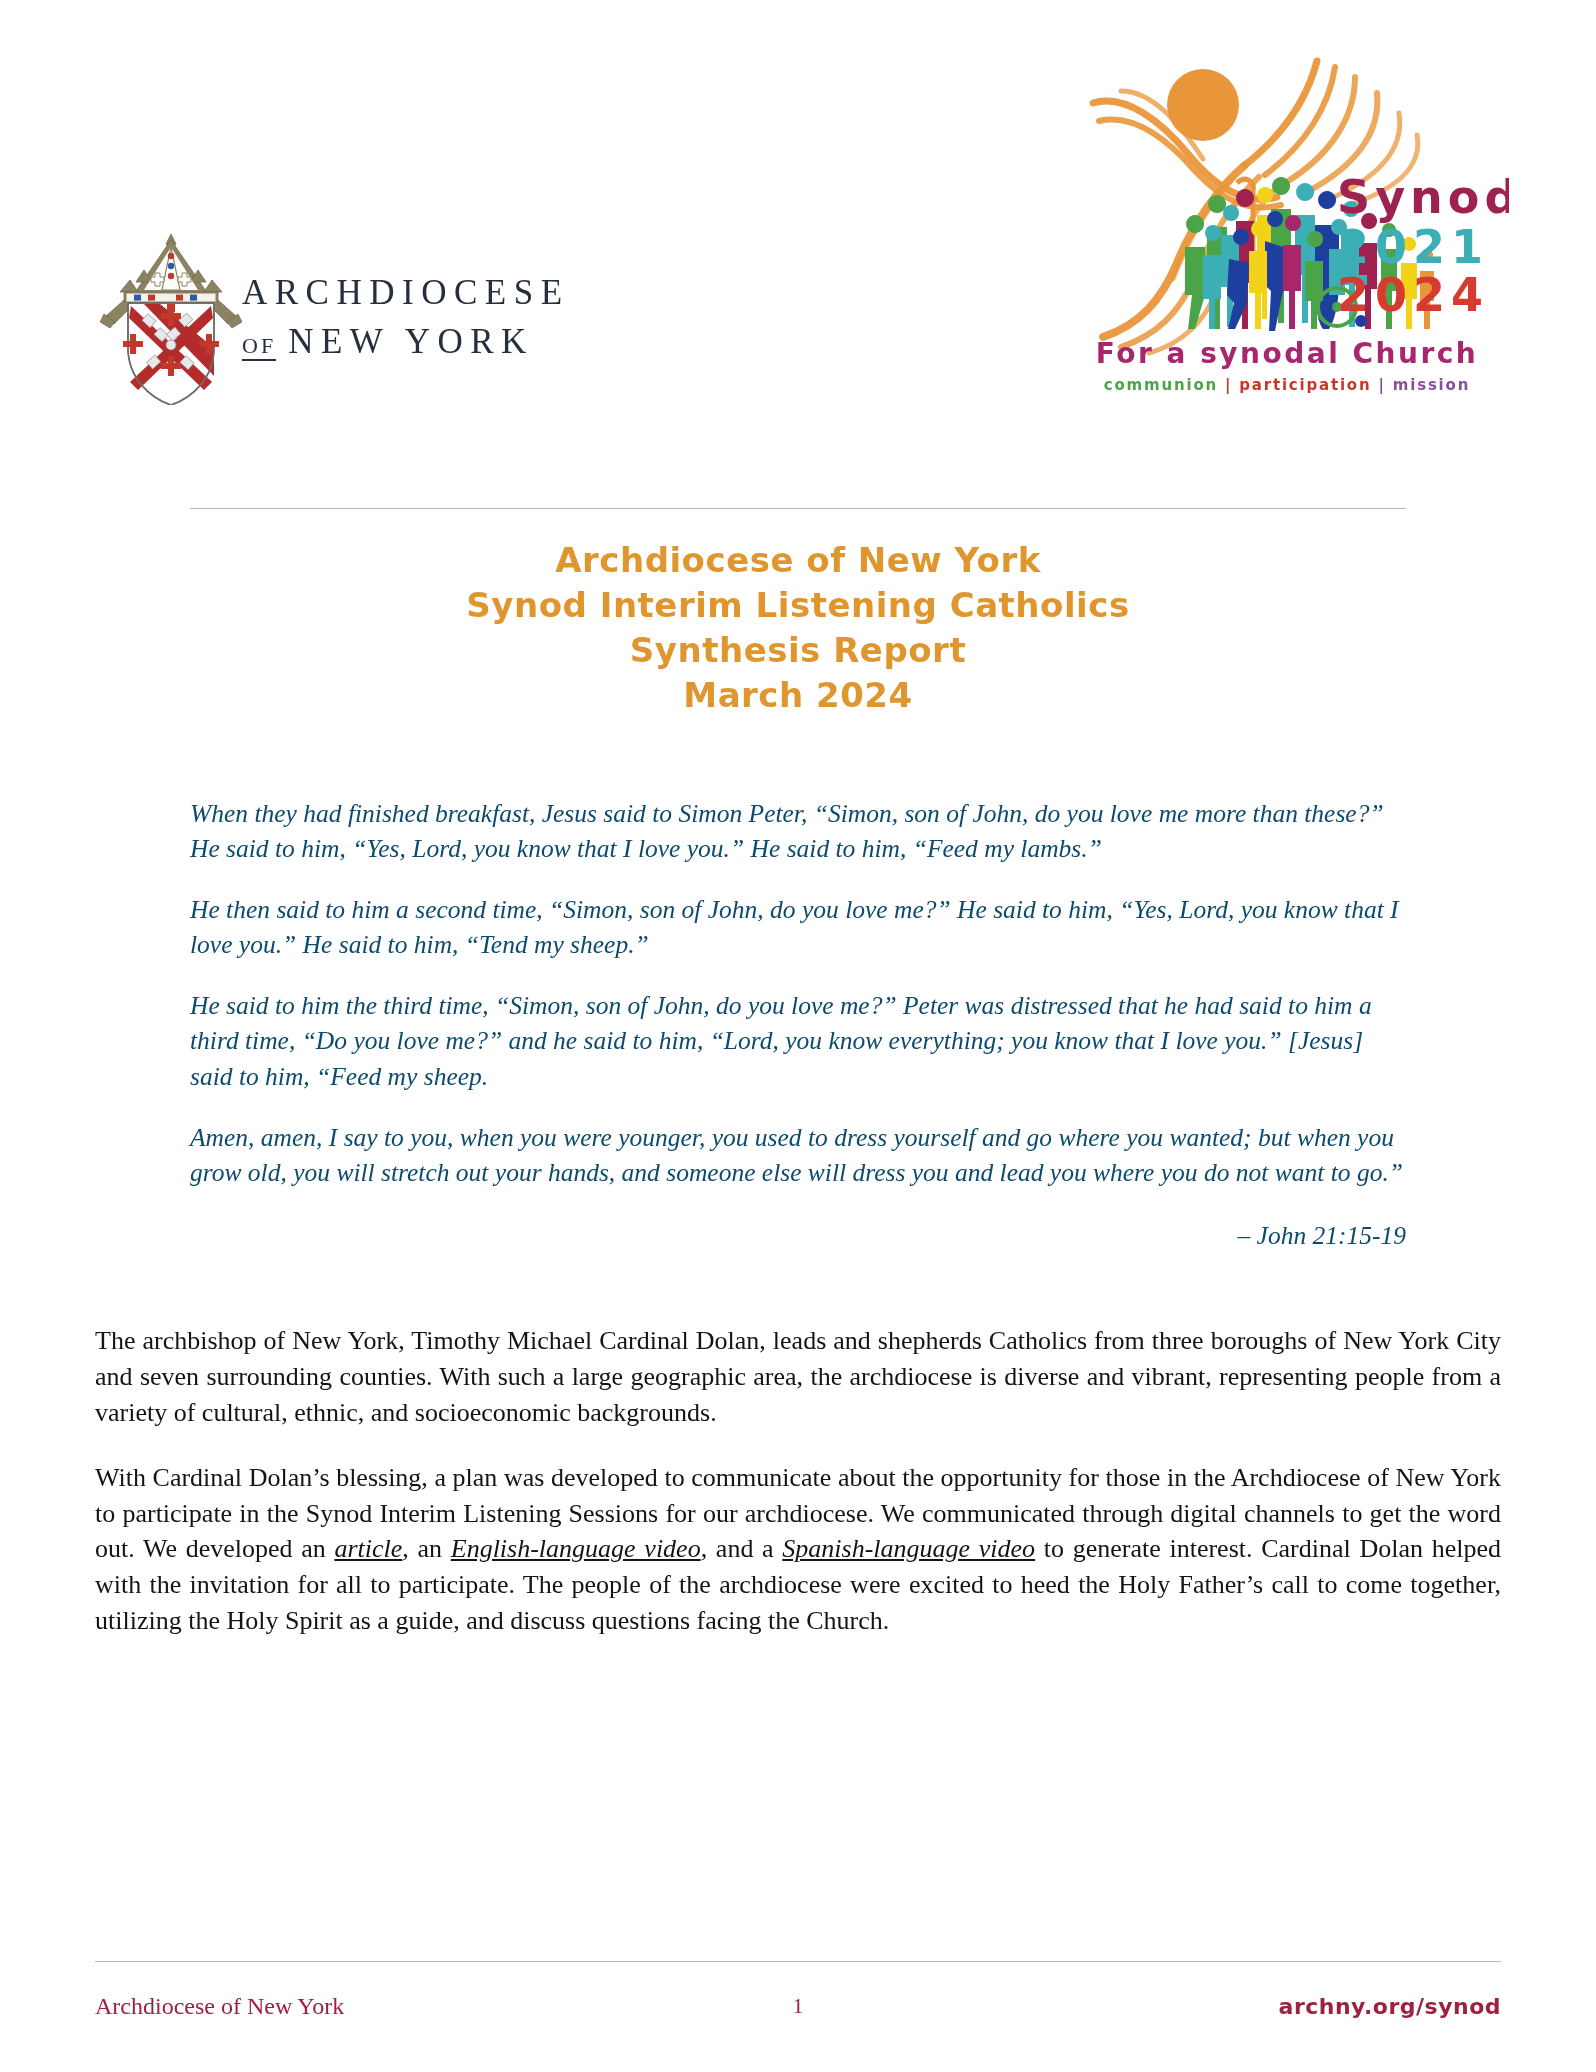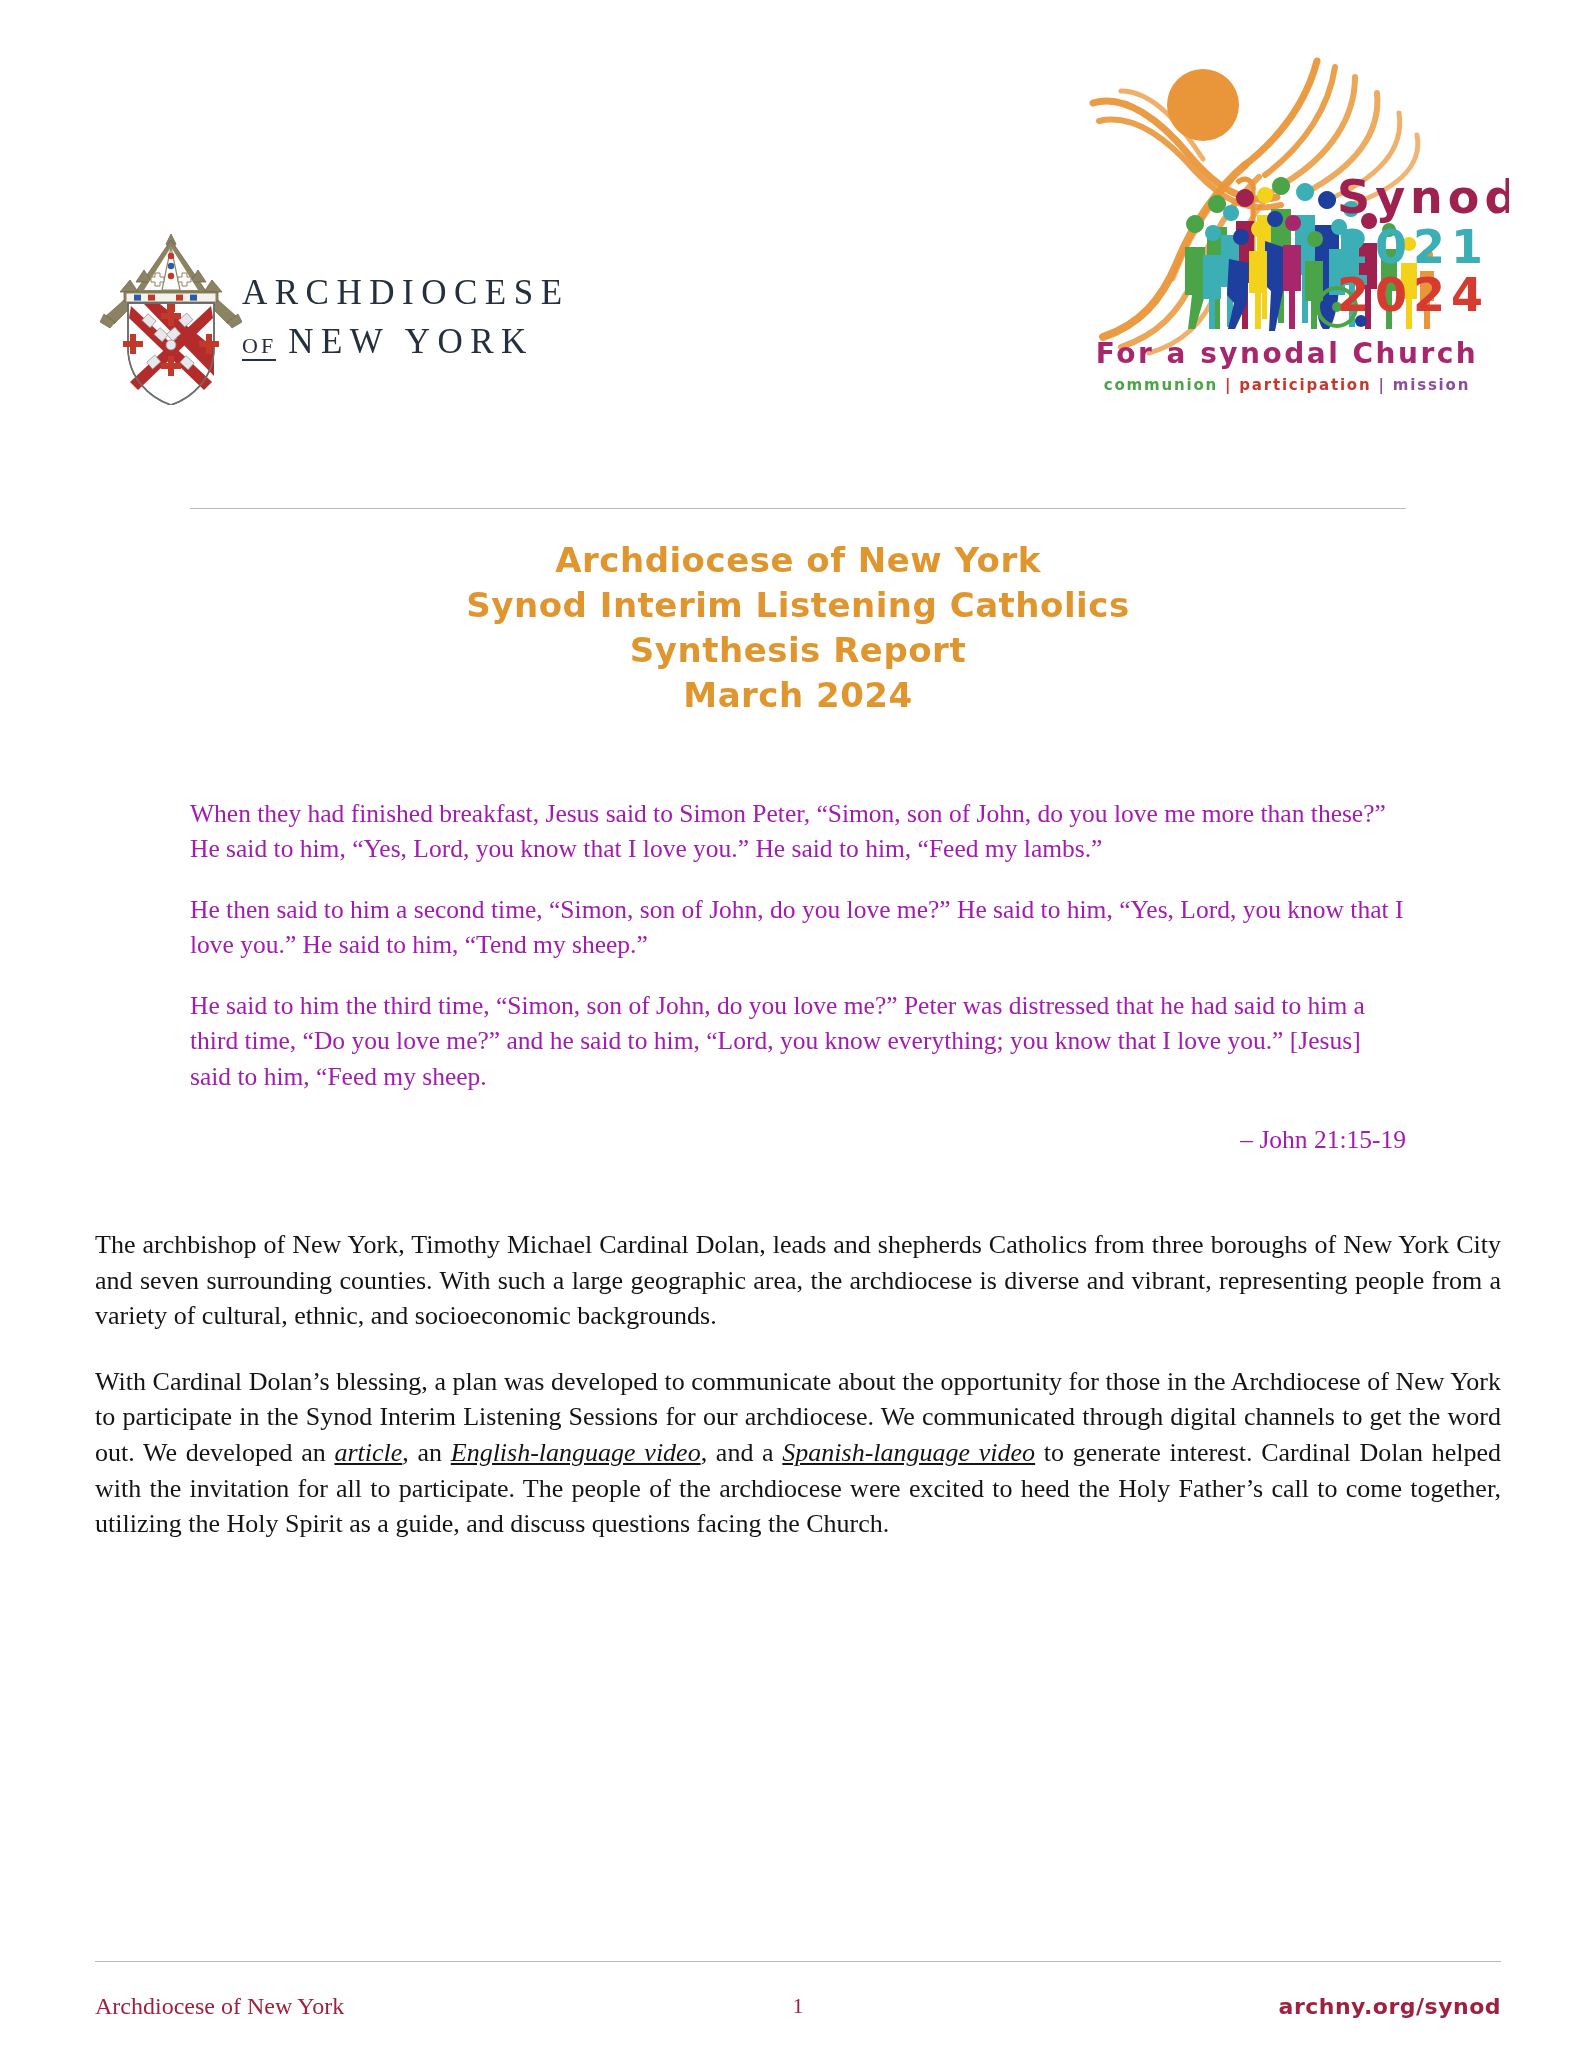--- a/index.html
+++ b/index.html
@@ -97,23 +97,24 @@
     line-height: 1.32;
     font-weight: 700;
     letter-spacing: 0.5px;
   }
   .doc-title div { white-space: nowrap; }
 
   
   .scripture {
     margin: 78px 95px 0 95px;
     font-family: "Liberation Serif", serif;
+    font-style: italic;
     font-size: 25.5px;
     line-height: 1.38;
-    color: #a21caf;
+    color: #0c4a6e;
     text-align: left;
   }
   .scripture p { margin: 0 0 26px 0; }
   .scripture .citation {
     text-align: right;
     margin-top: 28px;
     margin-bottom: 0;
   }
 
   
@@ -350,20 +351,21 @@
     <div>Archdiocese of New York</div>
     <div>Synod Interim Listening Catholics</div>
     <div>Synthesis Report</div>
     <div>March 2024</div>
   </div>
 
   <div class="scripture">
     <p>When they had finished breakfast, Jesus said to Simon Peter, “Simon, son of John, do you love me more than these?” He said to him, “Yes, Lord, you know that I love you.” He said to him, “Feed my lambs.”</p>
     <p>He then said to him a second time, “Simon, son of John, do you love me?” He said to him, “Yes, Lord, you know that I love you.” He said to him, “Tend my sheep.”</p>
     <p>He said to him the third time, “Simon, son of John, do you love me?” Peter was distressed that he had said to him a third time, “Do you love me?” and he said to him, “Lord, you know everything; you know that I love you.” [Jesus] said to him, “Feed my sheep.</p>
+    <p>Amen, amen, I say to you, when you were younger, you used to dress yourself and go where you wanted; but when you grow old, you will stretch out your hands, and someone else will dress you and lead you where you do not want to go.”</p>
     <p class="citation">– John 21:15-19</p>
   </div>
 
   <div class="body-copy">
     <p>The archbishop of New York, Timothy Michael Cardinal Dolan, leads and shepherds Catholics from three boroughs of New York City and seven surrounding counties. With such a large geographic area, the archdiocese is diverse and vibrant, representing people from a variety of cultural, ethnic, and socioeconomic backgrounds.</p>
     <p><span>With Cardinal Dolan’s blessing, a plan was developed to communicate about the opportunity for those in the Archdiocese of New York to participate in the Synod Interim Listening Sessions for our archdiocese. We communicated through digital channels to get the word out. We developed an </span><a href="#" class="doclink">article</a><span>, an </span><a href="#" class="doclink">English-language video</a><span>, and a </span><a href="#" class="doclink">Spanish-language video</a><span> to generate interest. Cardinal Dolan helped with the invitation for all to participate. The people of the archdiocese were excited to heed the Holy Father’s call to come together, utilizing the Holy Spirit as a guide, and discuss questions facing the Church.</span></p>
   </div>
 
   <div class="footer-rule"></div>
   <div class="footer">

